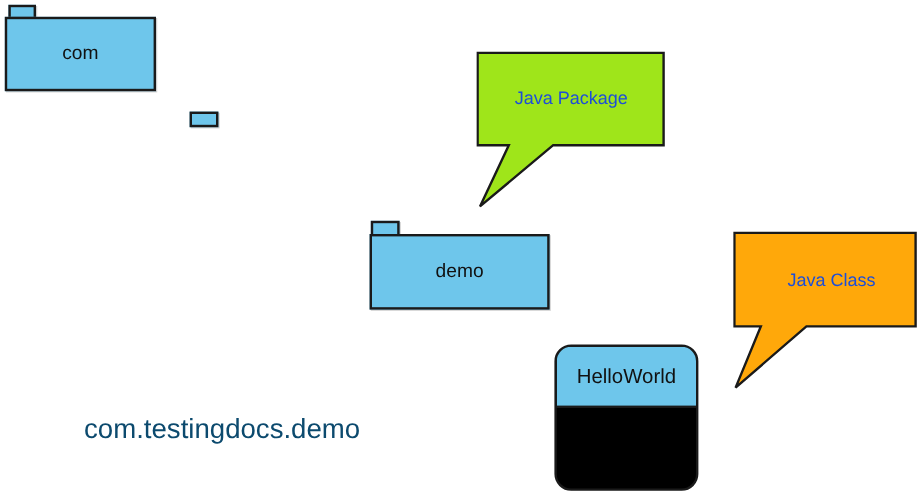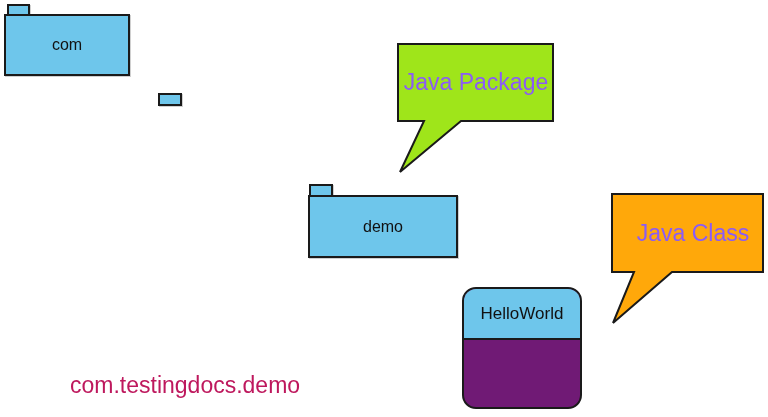--- a/index.html
+++ b/index.html
@@ -32,48 +32,47 @@
     justify-content: center;
     font-size: 16px;
     color: #111;
   }
 
   
   .callout-label {
     display: flex;
     align-items: center;
     justify-content: center;
-    font-size: 23px;
-    color: #8b5cf6;
+    font-size: 15px;
+    color: #1d4ed8;
     pointer-events: none;
   }
 
   
   .class-box {
     border: 2px solid #1a1a1a;
     border-radius: 14px;
-    background: #701a75;
+    background: #000000;
     overflow: hidden;
   }
   .class-box-header {
     height: 49px;
     background: #6EC6EB;
     border-bottom: 2px solid #1a1a1a;
     display: flex;
     align-items: center;
     justify-content: center;
     font-size: 17px;
     color: #111;
   }
 
   .caption {
     font-size: 23px;
-    color: #be185d;
+    color: #0c4a6e;
     white-space: nowrap;
-    margin-top: 28px;
   }
 </style>
 </head>
 <body>
 
 <div id="canvas">
 
   <div class="abs folder-tab" style="left:7px; top:4px; width:23px; height:12px;"></div>
   <div class="abs folder-body" style="left:4px; top:14px; width:126px; height:62px;">
     <span>com</span>

